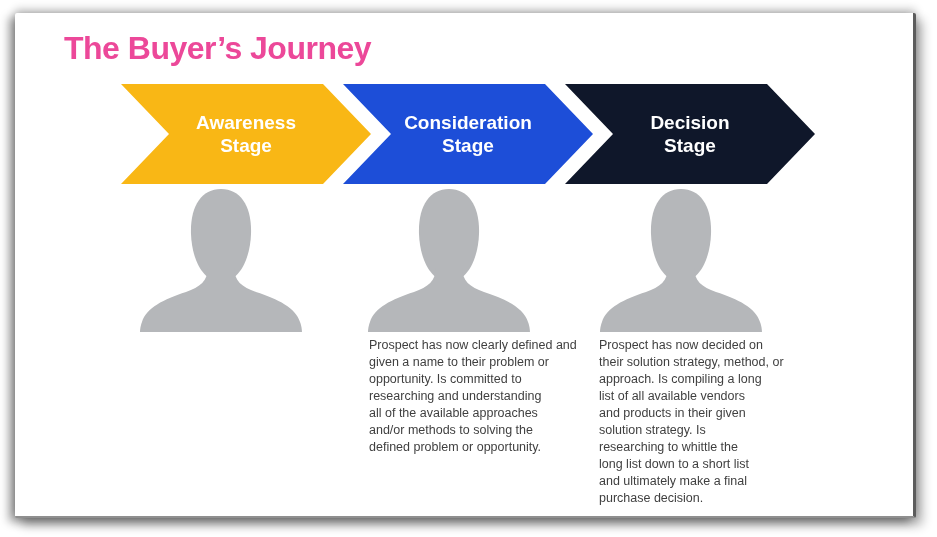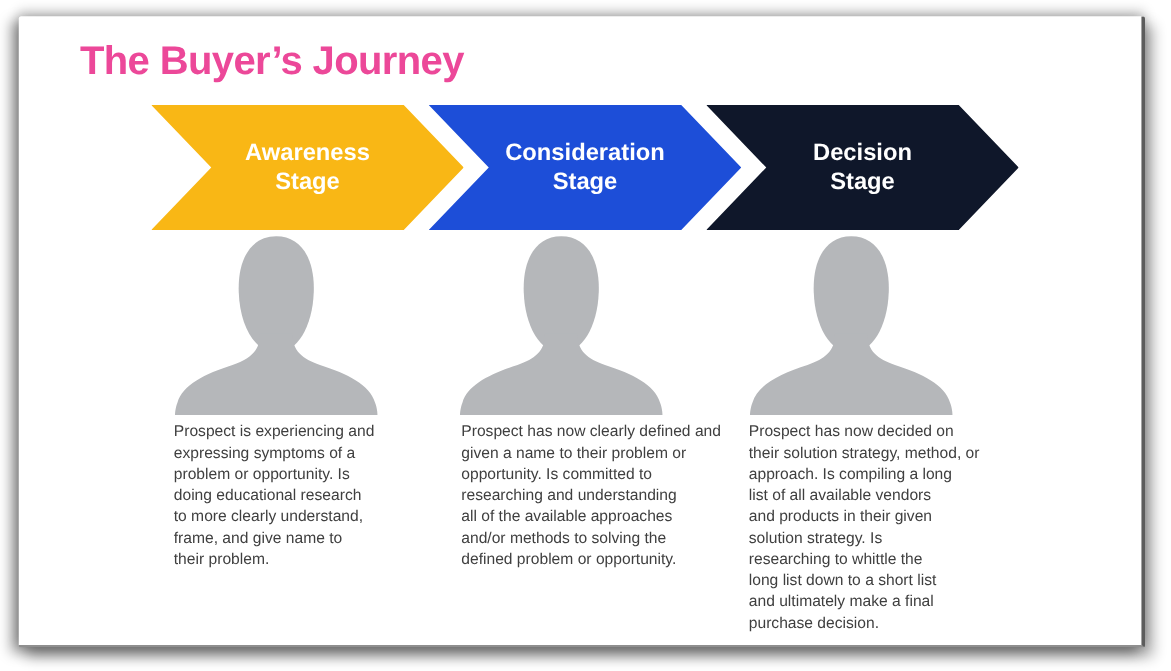--- a/index.html
+++ b/index.html
@@ -77,27 +77,20 @@
         <path class="sil" d="M70 80 C70 94 62 100 48 105 C26 112 8 121 4 135 C2 140 2 145 2 145 L164 145 C164 145 164 140 162 135 C158 121 140 112 118 105 C104 100 96 94 96 80 Z" fill="#B5B7BA"></path>
       </svg></span>
     </div>
     <div class="person person-3">
       <span><svg viewBox="0 0 166 145" xmlns="http://www.w3.org/2000/svg">
         <path class="sil" d="M83 2 C103 2 114 20 113 47 C112 74 100 95 83 95 C66 95 54 74 53 47 C52 20 63 2 83 2 Z" fill="#B5B7BA"></path>
         <path class="sil" d="M70 80 C70 94 62 100 48 105 C26 112 8 121 4 135 C2 140 2 145 2 145 L164 145 C164 145 164 140 162 135 C158 121 140 112 118 105 C104 100 96 94 96 80 Z" fill="#B5B7BA"></path>
       </svg></span>
     </div>
 
-    <p class="desc desc-1">Prospect is experiencing and
-expressing symptoms of a
-problem or opportunity. Is
-doing educational research
-to more clearly understand,
-frame, and give name to
-their problem.</p>
     <p class="desc desc-2">Prospect has now clearly defined and
 given a name to their problem or
 opportunity. Is committed to
 researching and understanding
 all of the available approaches
 and/or methods to solving the
 defined problem or opportunity.</p>
     <p class="desc desc-3">Prospect has now decided on
 their solution strategy, method, or
 approach. Is compiling a long

